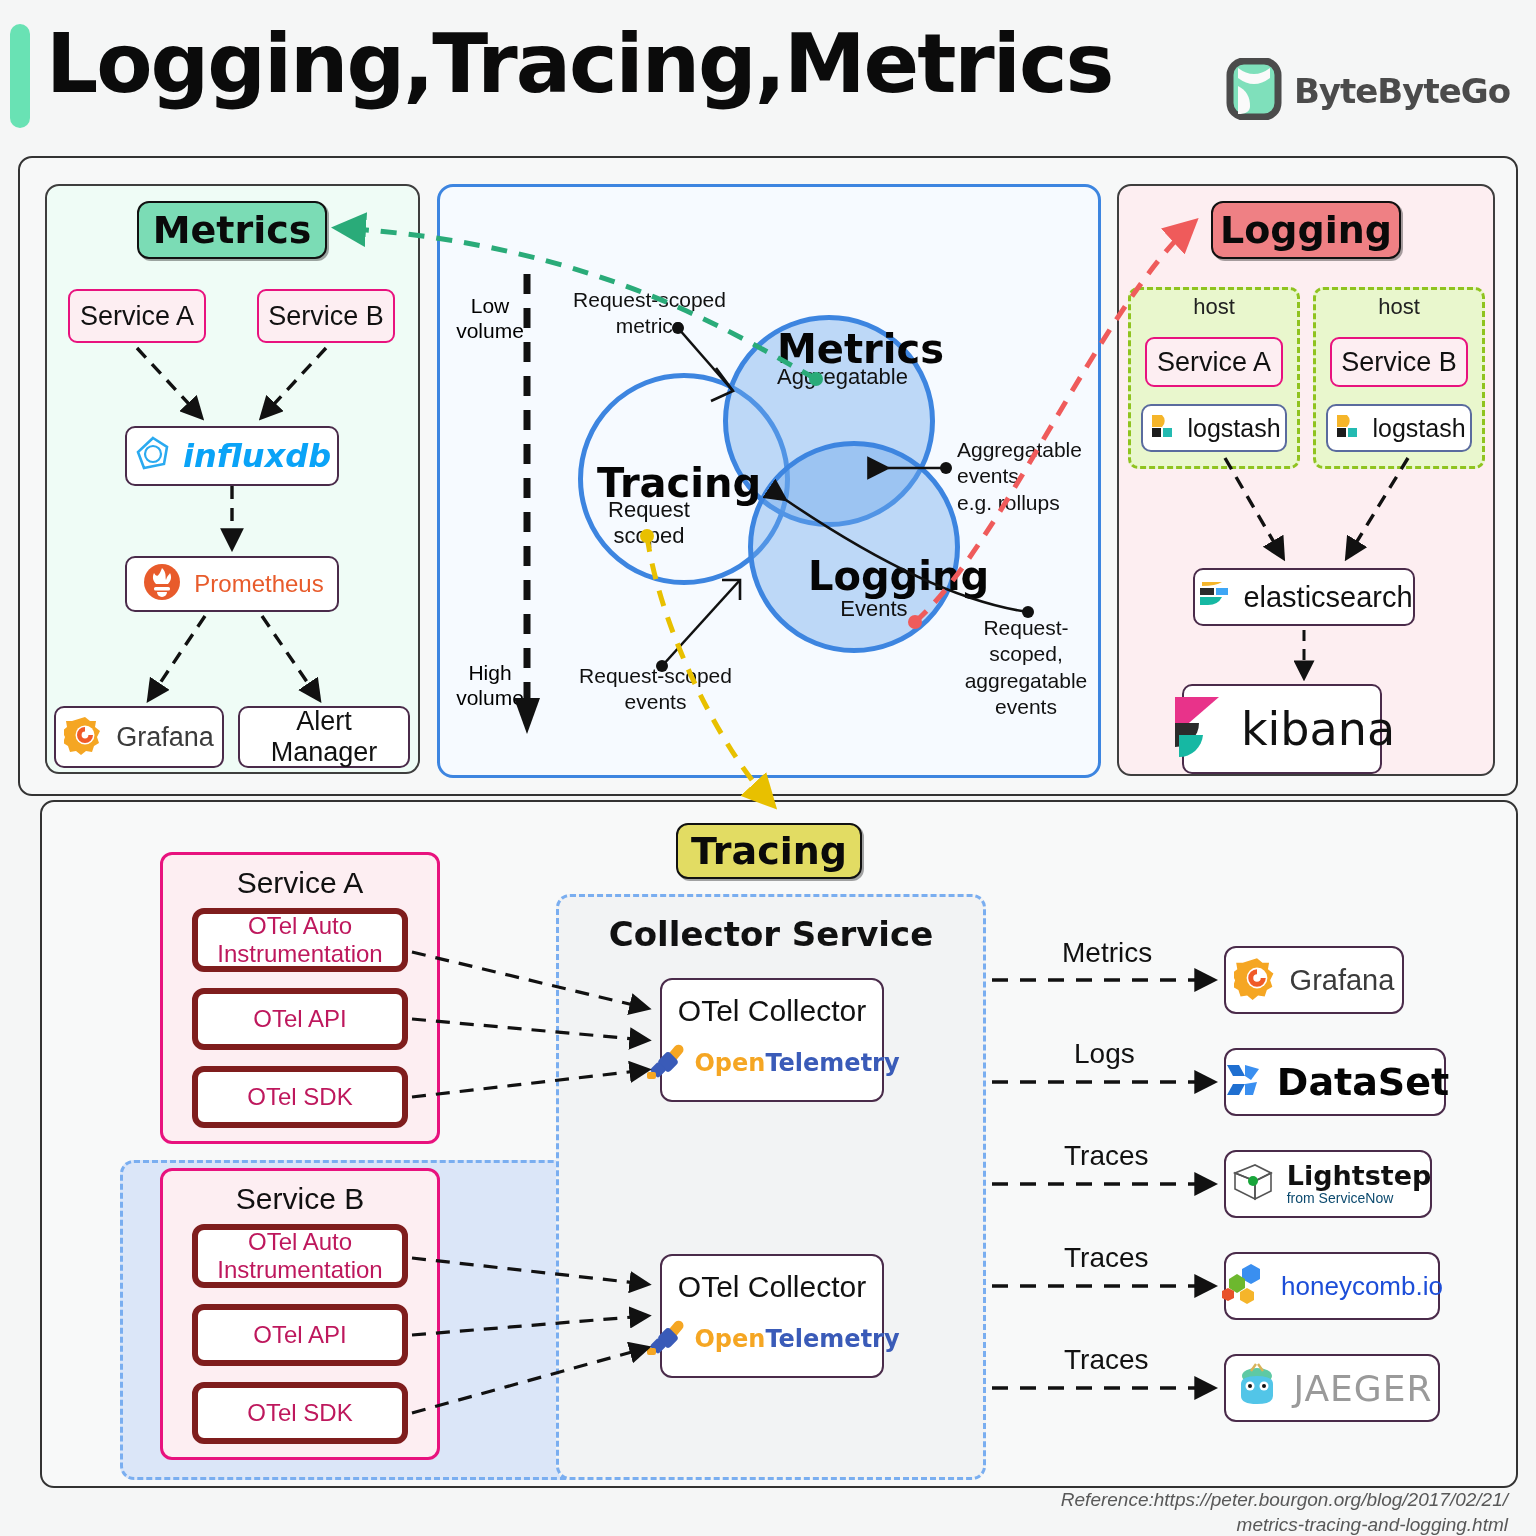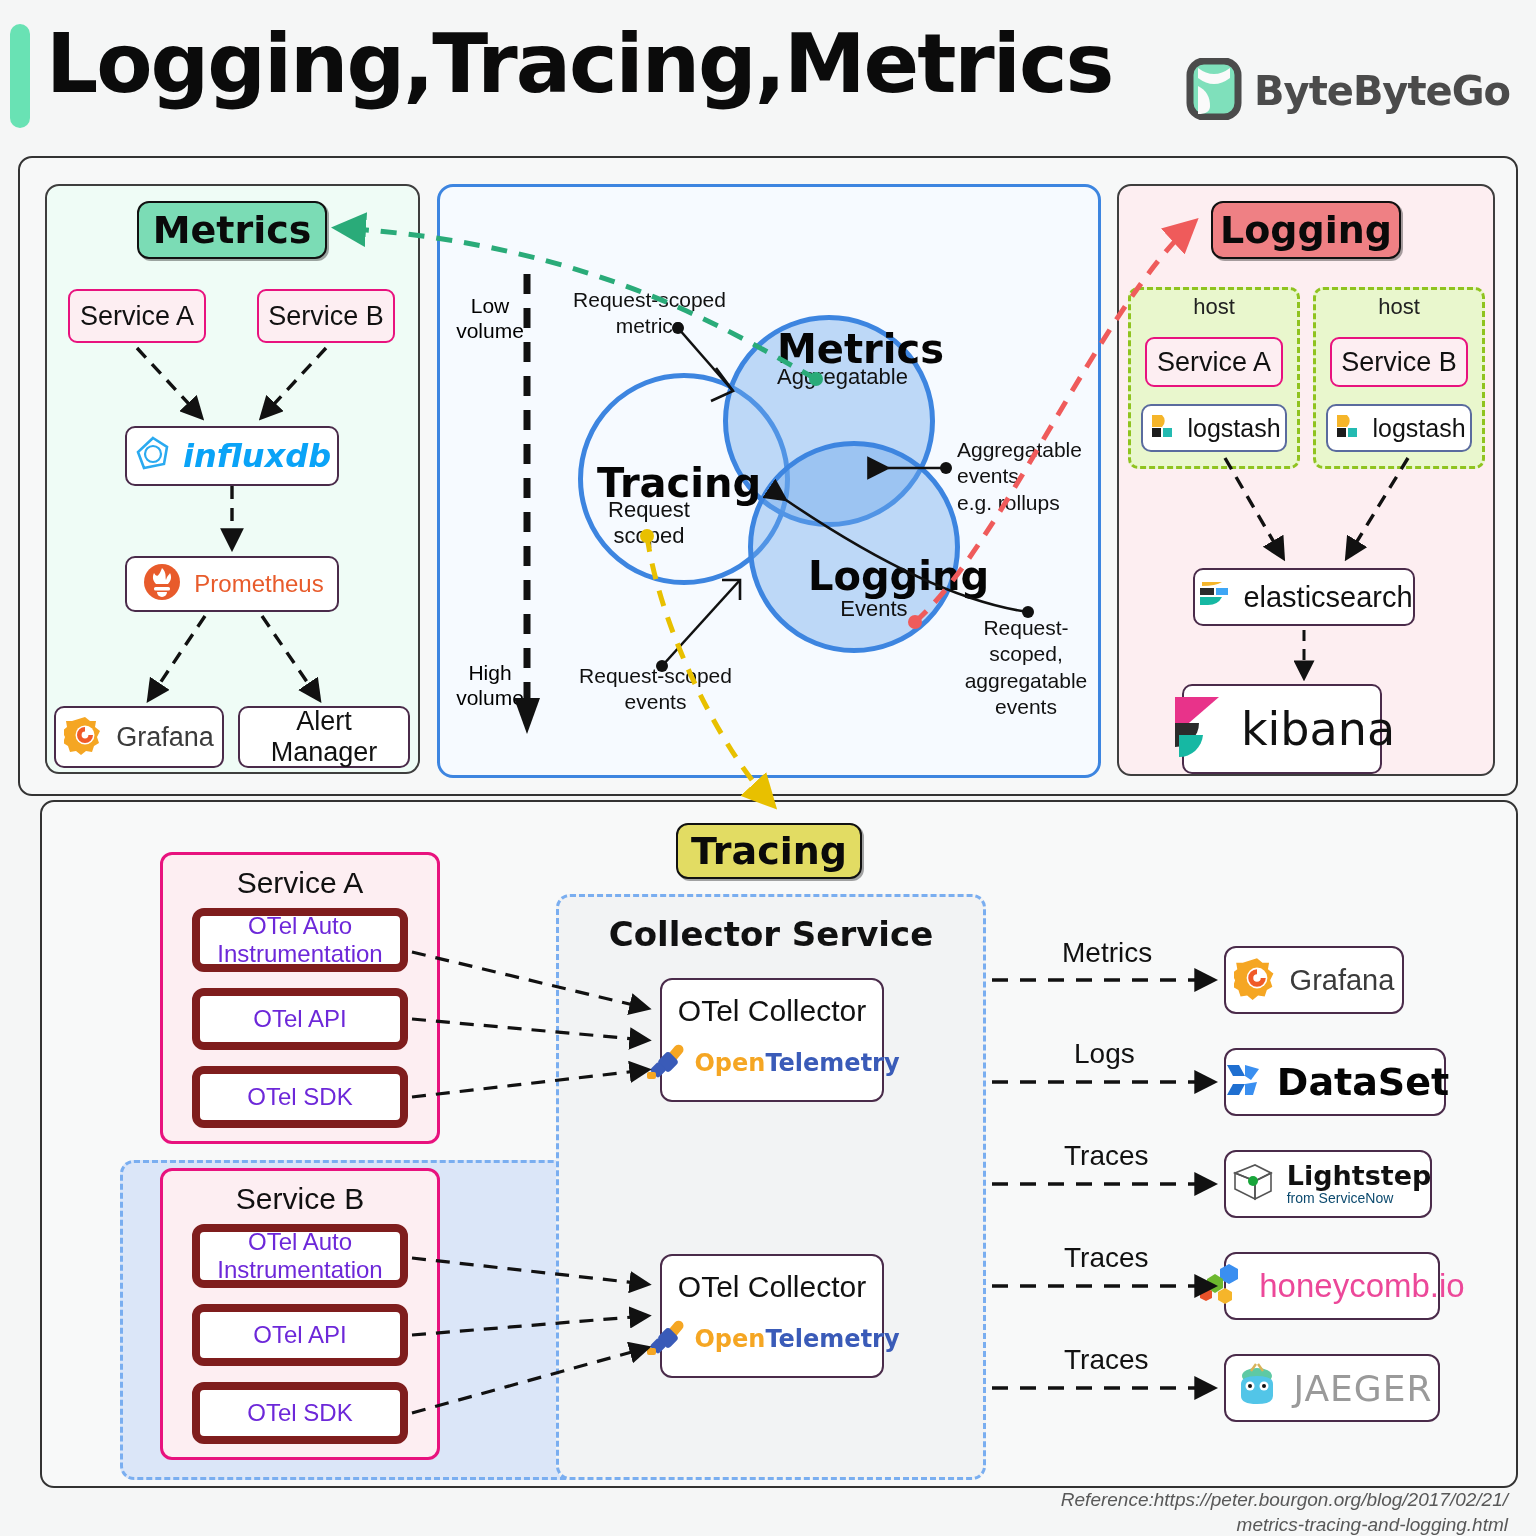--- a/index.html
+++ b/index.html
@@ -10,21 +10,21 @@
     overflow:hidden;
     position:relative;
   }
   #stage{position:absolute;left:0;top:8px;width:1536px;height:1536px;}
 
   
   .accent-bar{position:absolute;left:10px;top:16px;width:20px;height:104px;border-radius:10px;background:#69e2b4;}
   .page-title{position:absolute;left:46px;top:8px;font-size:82px;font-weight:bold;letter-spacing:-2px;color:#0b0b0b;
     font-family:"DejaVu Sans",sans-serif;white-space:nowrap;}
   .brand{position:absolute;right:26px;top:50px;display:flex;align-items:center;gap:12px;}
-  .brand-text{font-size:40px;font-weight:bold;color:#4b4b4b;letter-spacing:-1px;font-family:"DejaVu Sans",sans-serif;}
+  .brand-text{font-size:34px;font-weight:bold;color:#4b4b4b;letter-spacing:-1px;font-family:"DejaVu Sans",sans-serif;}
 
   
   .panel{position:absolute;box-sizing:border-box;border-radius:14px;}
   .outer-top{left:18px;top:148px;width:1500px;height:640px;border:2px solid #333;background:#f7f8f8;}
   .metrics-panel{left:45px;top:176px;width:375px;height:590px;border:2px solid #3e3e3e;background:#effcf6;}
   .venn-panel{left:437px;top:176px;width:664px;height:594px;border:3px solid #3d85e0;background:#f6faff;border-radius:16px;}
   .logging-panel{left:1117px;top:176px;width:378px;height:592px;border:2px solid #3e3e3e;background:#fdeef1;}
   .bottom-panel{left:40px;top:792px;width:1478px;height:688px;border:2px solid #333;background:#f8f9f9;}
 
   
@@ -53,22 +53,22 @@
 
   .vol-lab{position:absolute;font-size:21px;color:#000000;text-align:center;line-height:1.2;}
 
   svg.ov{position:absolute;left:0;top:0;width:1536px;height:1536px;pointer-events:none;overflow:visible;}
 
   .ref{position:absolute;right:28px;bottom:6px;text-align:right;font-size:19px;font-style:italic;color:#585858;line-height:1.35;}
 
   
   .svcgroup{position:absolute;box-sizing:border-box;border:3px solid #e8127e;background:#fdeef2;border-radius:12px;}
   .svcgroup-title{position:absolute;width:100%;text-align:center;font-size:30px;color:#111;}
-  .otelrow{position:absolute;box-sizing:border-box;border:8px solid #7f1d1d;background:#fff;border-radius:12px;
-    display:flex;align-items:center;justify-content:center;font-size:24px;color:#6d28d9;text-align:center;line-height:1.18;}
+  .otelrow{position:absolute;box-sizing:border-box;border:6px solid #7f1d1d;background:#fff;border-radius:12px;
+    display:flex;align-items:center;justify-content:center;font-size:24px;color:#be185d;text-align:center;line-height:1.18;}
   .host-blue{position:absolute;box-sizing:border-box;border:3px dashed #7aaef0;background:#dbe6f8;border-radius:14px;}
   .collector-dash{position:absolute;box-sizing:border-box;border:3px dashed #7aaef0;background:#f2f3f4;border-radius:14px;}
   .collector-title{position:absolute;width:100%;text-align:center;font-size:34px;font-weight:bold;color:#111;
      font-family:"DejaVu Sans",sans-serif;}
   .otelcoll{position:absolute;box-sizing:border-box;border:2px solid #4a2b4a;background:#fff;border-radius:12px;}
   .otelcoll-t{position:absolute;width:100%;text-align:center;top:14px;font-size:30px;color:#111;}
   .dest-box{position:absolute;box-sizing:border-box;border:2px solid #4a2b4a;background:#fff;border-radius:12px;
      display:flex;align-items:center;justify-content:center;gap:10px;}
   .dest-lab{position:absolute;font-size:28px;color:#111;white-space:nowrap;}
 
@@ -358,21 +358,21 @@
   <div class="dest-lab" style="left:1064px;top:1234px;">Traces</div>
   <div class="dest-box" style="left:1224px;top:1244px;width:216px;height:68px;">
     <span>
       <svg width="50" height="48" viewBox="0 0 50 48">
         <polygon points="30,4 39,9 39,19 30,24 21,19 21,9" fill="#3a8ff0"></polygon>
         <polygon points="16,14 24,19 24,28 16,33 8,28 8,19" fill="#6db82e"></polygon>
         <polygon points="7,28 13,31 13,38 7,41 1,38 1,31" fill="#e8522a"></polygon>
         <polygon points="26,28 33,32 33,40 26,44 19,40 19,32" fill="#f5b52a"></polygon>
       </svg>
     </span>
-    <span style="font-size:33px;color:#ec4899;">honeycomb.io</span>
+    <span style="font-size:26px;color:#1d4ed8;">honeycomb.io</span>
   </div>
 
   <div class="dest-lab" style="left:1064px;top:1336px;">Traces</div>
   <div class="dest-box" style="left:1224px;top:1346px;width:216px;height:68px;">
     <span>
       <svg width="52" height="52" viewBox="0 0 52 52">
         <ellipse cx="26" cy="16" rx="15" ry="8" fill="#5ec9a4"></ellipse>
         <path d="M10 24 q0 -8 16 -8 q16 0 16 8 l0 12 q0 8 -16 8 q-16 0 -16 -8 z" fill="#52c5e8"></path>
         <circle cx="19" cy="26" r="4.5" fill="#fff"></circle>
           <circle cx="33" cy="26" r="4.5" fill="#fff"></circle>

